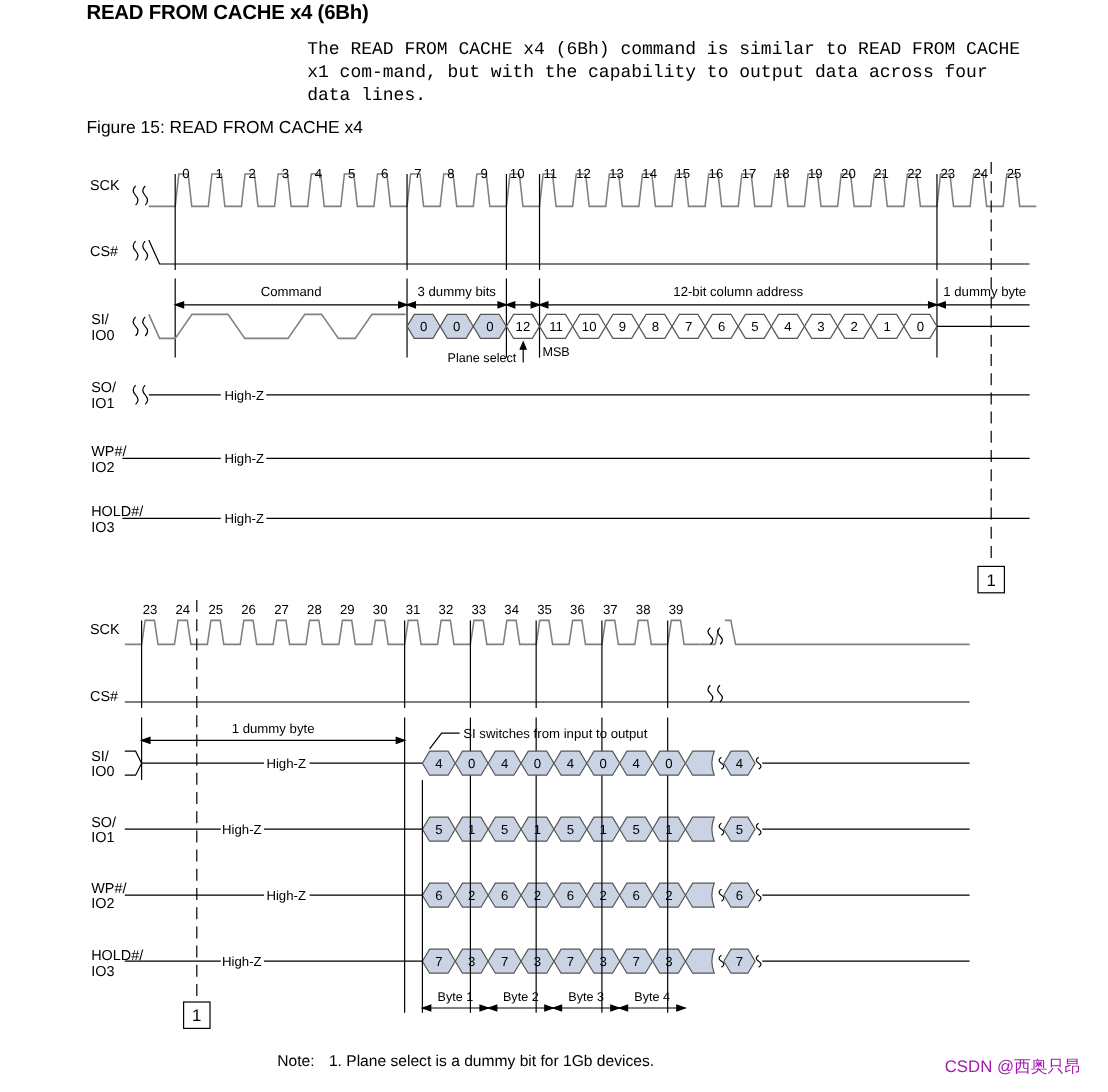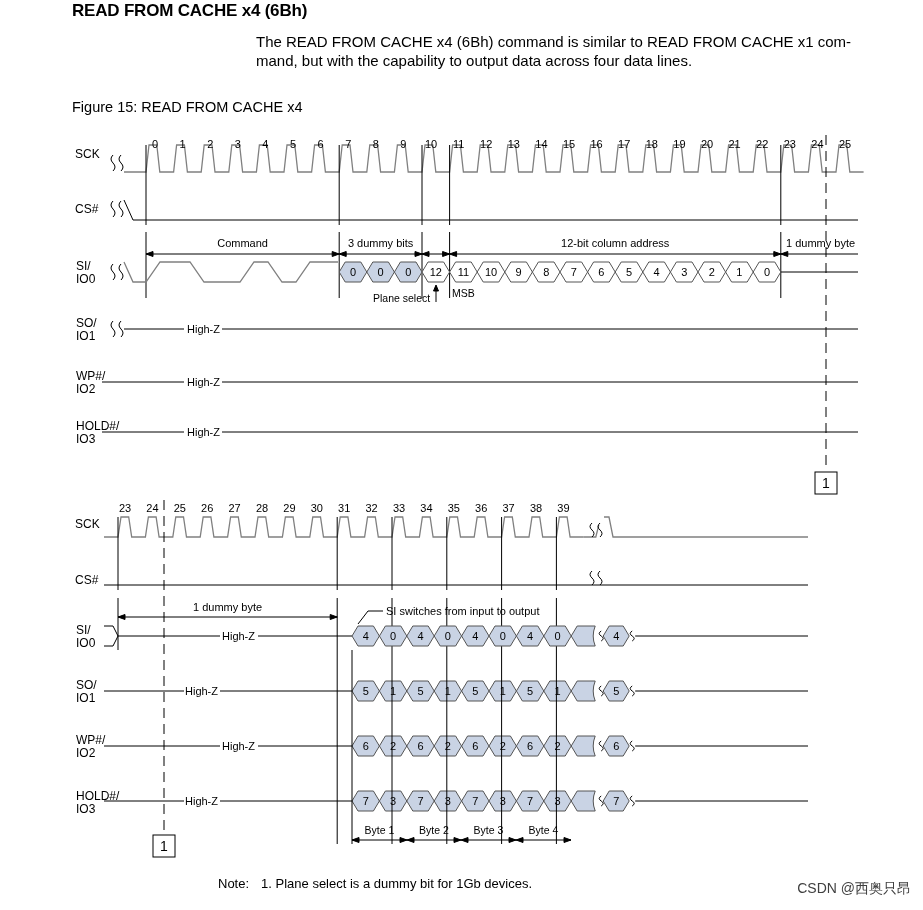--- a/index.html
+++ b/index.html
@@ -1,22 +1,22 @@
 <!DOCTYPE html>
 <html><head>
 <meta charset="utf-8">
 <style>
   html,body{margin:0;padding:0;background:#fff;}
   body{width:923px;height:910px;position:relative;overflow:hidden;font-family:"Liberation Sans","DejaVu Sans",sans-serif;color:#000;}
   .title{position:absolute;left:72px;top:1px;font-size:17px;font-weight:bold;letter-spacing:-0.2px;text-align:right;}
-  .desc{position:absolute;left:256px;top:32px;width:610px;font-family:Liberation Sans, sans-serif;font-size:15px;line-height:19px;}
+  .desc{position:absolute;left:256px;top:32px;width:610px;font-family:Liberation Mono, monospace;font-size:15px;line-height:19px;}
   .fig{position:absolute;left:72px;top:99px;font-size:14.5px;font-weight:normal;}
-  .note{position:absolute;left:218px;top:876px;font-size:13px;}
+  .note{position:absolute;left:231px;top:876px;font-size:13px;}
   .note span{margin-right:12px;}
-  .wm{position:absolute;right:12px;top:880px;font-size:14px;color:#404040;}
+  .wm{position:absolute;right:22px;top:880px;font-size:14px;color:#a21caf;}
   svg{position:absolute;left:0;top:0;}
   svg text{font-family:"Liberation Sans","DejaVu Sans",sans-serif;}
 </style>
 </head>
 <body>
 
 <div class="title">READ FROM CACHE x4 (6Bh)</div>
 <div class="desc">The READ FROM CACHE x4 (6Bh) command is similar to READ FROM CACHE x1 com-mand, but with the capability to output data across four data lines.</div>
 <div class="fig">Figure 15: READ FROM CACHE x4</div>
 

